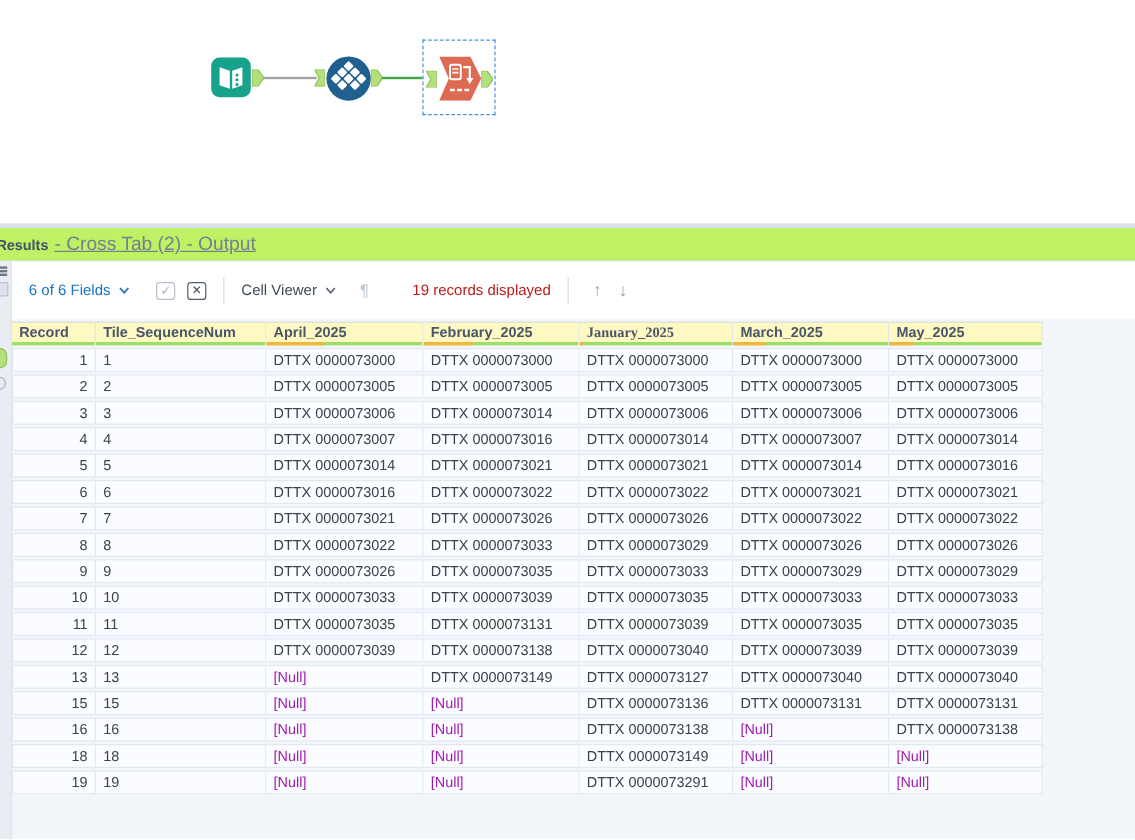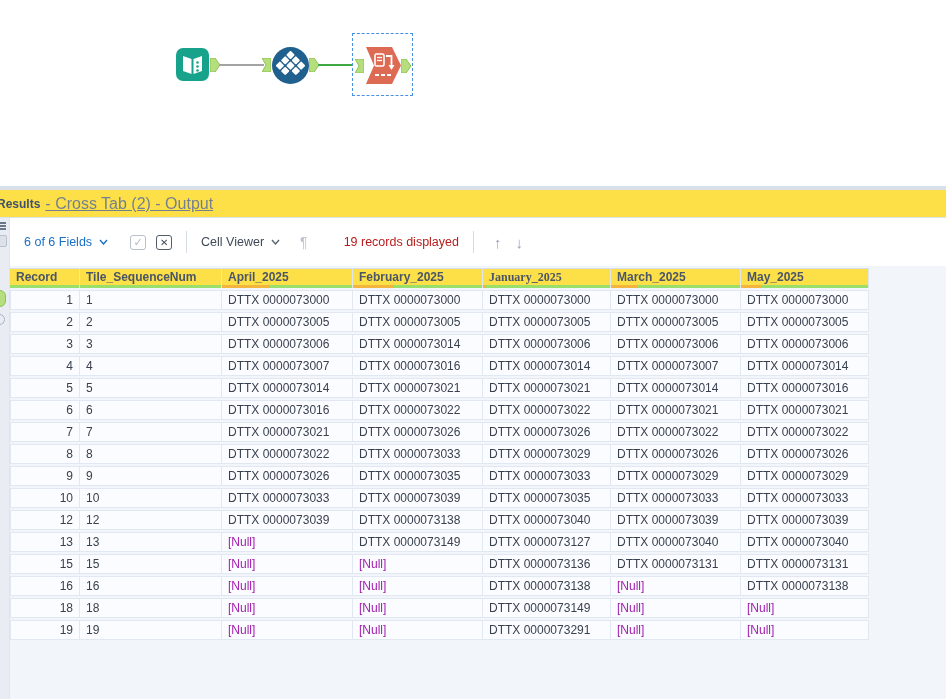--- a/index.html
+++ b/index.html
@@ -16,21 +16,21 @@
   .sel-box { position:absolute; left:352px; top:33px; width:61px; height:63px;
     border:1.5px dashed #4a90e2; background:#ffffff; }
   .crosstab-tool { position:absolute; left:13px; top:13px; width:35px; height:37px; }
   .conn { position:absolute; height:2px; }
   .conn.gray { left:219px; top:64px; width:45px; background:#a3a3a3; }
   .conn.green { left:318px; top:64px; width:36px; background:#3fa845; }
   .anchor { position:absolute; }
 
   
   .splitter { width:946px; height:4px; background:#d9e0ea; }
-  .titlebar { width:946px; height:28px; background:#fde047; display:flex; align-items:center;
+  .titlebar { width:946px; height:28px; background:#bef264; display:flex; align-items:center;
     border-bottom:1px solid #dbe2ec; }
   .titlebar .t-bold { font-size:12px; font-weight:bold; color:#42506b; margin-left:-3px; }
   .titlebar .t-ctx { font-size:16px; color:#75808f; margin-left:5px;text-decoration:underline; }
 
   
   .results-body { display:flex; width:946px; height:481px; background:#f2f5fa; }
   .left-strip { width:10px; background:#e9edf3; border-right:1px solid #dfe5ee;
     position:relative; flex:0 0 10px; }
   .strip-lines { position:absolute; left:-2px; top:4px; width:8px; height:8px;
     border-top:2px solid #6b7686; border-bottom:2px solid #6b7686; }
@@ -57,21 +57,21 @@
   .tb-div { width:1px; height:22px; background:#d5dce6; margin:0 14px; }
   .tb-cellviewer { display:flex; align-items:center; cursor:pointer; color:#3f4a58; }
   .pilcrow { color:#bcc4d0; font-size:14px; margin-left:20px; }
   .tb-records { margin-left:36px; color:#b91c1c; }
   .tb-arrow { font-size:15px; color:#9aa6b5; margin-left:14px; cursor:pointer; }
   .tb-arrow.up { margin-left:6px; }
 
   
   .table-wrap { flex:1; overflow:hidden; }
   table.grid { border-collapse:separate; border-spacing:0 2px; table-layout:fixed; }
-  table.grid th { position:relative; height:20px; background:#fde047; color:#4a5568;
+  table.grid th { position:relative; height:20px; background:#fef9c3; color:#4a5568;
     font-size:12px; font-weight:bold; text-align:left; padding:0 0 3px 6px;
     border-right:1px solid #dfe6f0; border-top:1px solid #d7dee8; white-space:nowrap;
     overflow:hidden; }
   table.grid th .qbar { position:absolute; left:0; bottom:0; height:3px; width:100%;
     background:#9adf6a; }
   table.grid th .qbar .orange { position:absolute; left:0; top:0; height:3px; background:#f4b53f; }
   table.grid td { height:20px; background:#fbfcff; border:1px solid #e1e8f2; border-left:none;
     font-size:12px; color:#39414e; padding:0 6px; white-space:nowrap; overflow:hidden; }
   table.grid td:first-child { border-left:1px solid #e1e8f2; text-align:right; }
   table.grid td.null { color:#a21caf;margin-left:29px; }
@@ -297,20 +297,29 @@
             <tr>
               <td>10</td>
               <td>10</td>
               <td>DTTX 0000073033</td>
               <td>DTTX 0000073039</td>
               <td>DTTX 0000073035</td>
               <td>DTTX 0000073033</td>
               <td>DTTX 0000073033</td>
             </tr>
             <tr>
+              <td>11</td>
+              <td>11</td>
+              <td>DTTX 0000073035</td>
+              <td>DTTX 0000073131</td>
+              <td>DTTX 0000073039</td>
+              <td>DTTX 0000073035</td>
+              <td>DTTX 0000073035</td>
+            </tr>
+            <tr>
               <td>12</td>
               <td>12</td>
               <td>DTTX 0000073039</td>
               <td>DTTX 0000073138</td>
               <td>DTTX 0000073040</td>
               <td>DTTX 0000073039</td>
               <td>DTTX 0000073039</td>
             </tr>
             <tr>
               <td>13</td>

